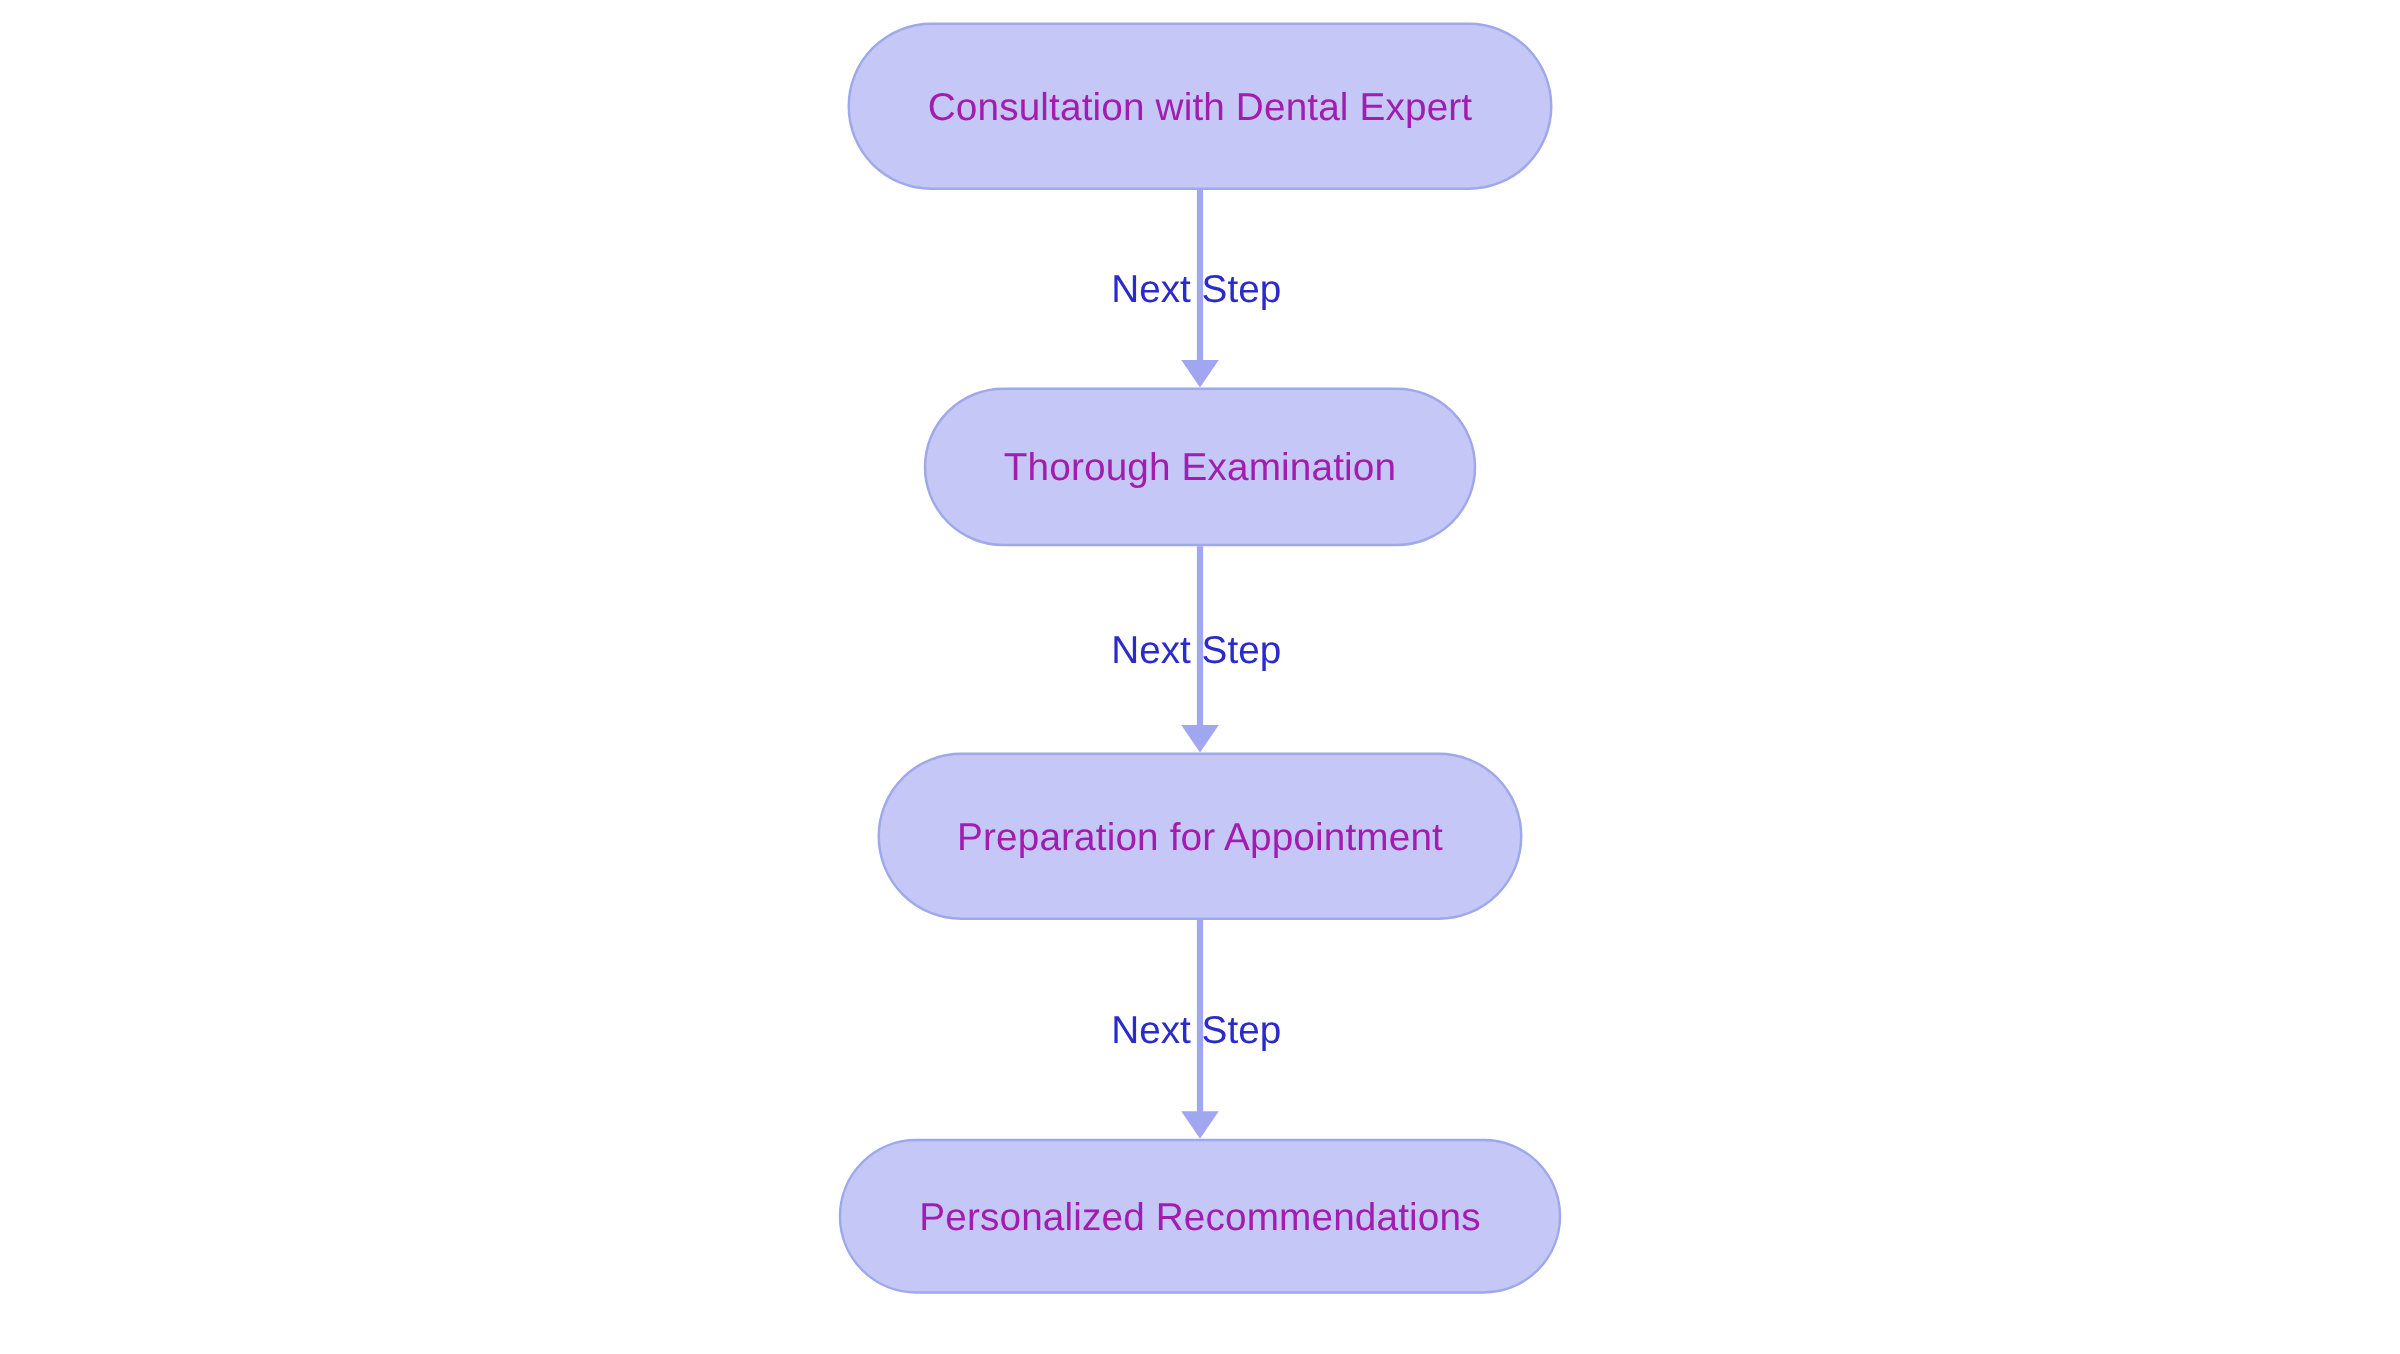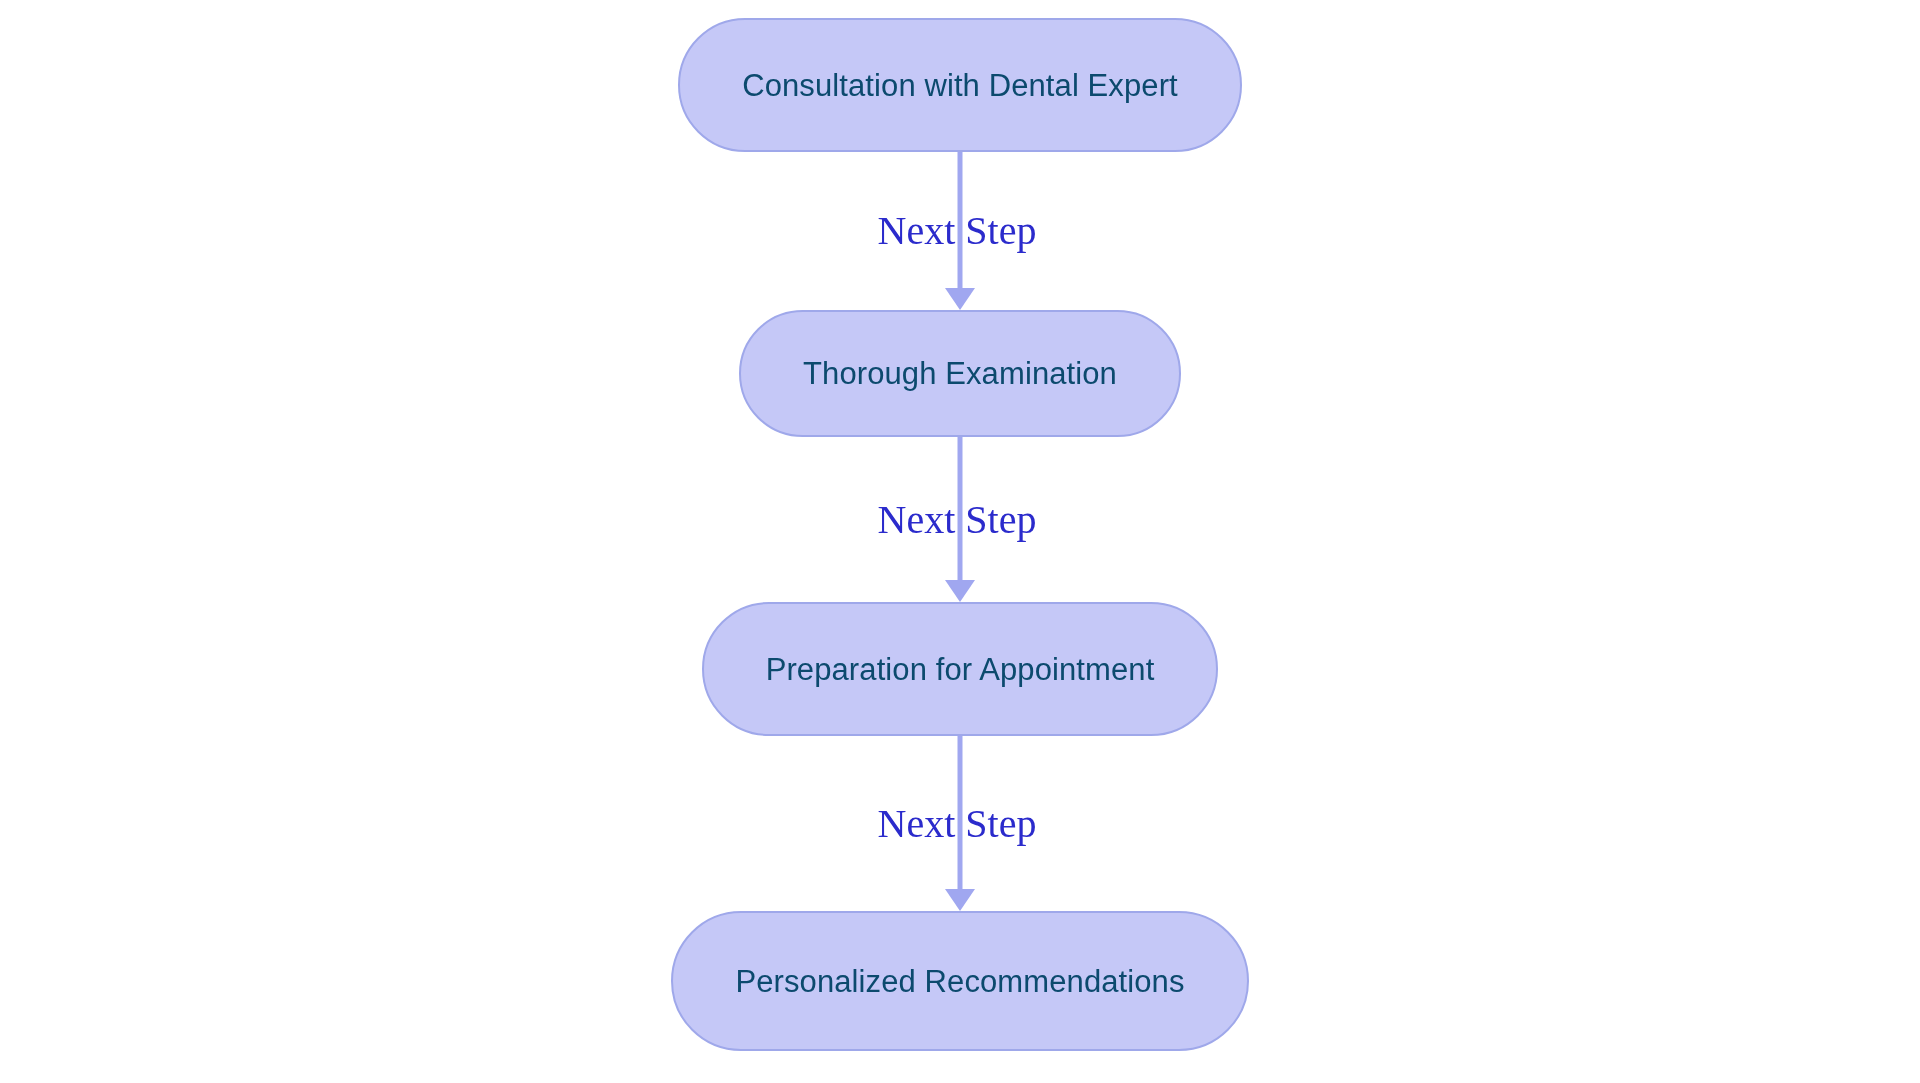--- a/index.html
+++ b/index.html
@@ -29,40 +29,40 @@
     align-items: center;
   }
 
   
   .node {
     position: relative;
     box-sizing: border-box;
     background: #c5c8f7;
     border: 2px solid #9fa8ea;
     border-radius: 9999px;
-    color: #0c4a6e;
+    color: #a21caf;
     font-size: 31px;
     font-weight: 400;
     letter-spacing: 0.1px;
     line-height: 1;
     display: flex;
     align-items: center;
     justify-content: center;
     white-space: nowrap;
     padding: 0 62px;
     z-index: 2;
   }
   .node-label {
     display: block;
     pointer-events: none;
   }
 
   .node-h-134 { height: 134px; }
   .node-h-145 { height: 127px; }
-  .node-h-140 { height: 140px; }
+  .node-h-140 { height: 124px; }
 
   
   .edge {
     position: relative;
     width: 360px;
     display: flex;
     flex-direction: column;
     align-items: center;
     z-index: 1;
   }
@@ -86,26 +86,25 @@
     border-right: 15px solid transparent;
     border-top: 22px solid #a0a7f0;
   }
   .edge-label {
     position: absolute;
     left: 50%;
     top: 50%;
     transform: translate(-50%, -50%);
     transform-origin: center;
     color: #2b2bcc;
-    font-size: 40px;
+    font-size: 31px;
     line-height: 1;
     white-space: nowrap;
     z-index: 3;
     margin-left: -3px;
-    font-family: Liberation Serif, serif;
   }
 
   .edge-h-158 { height: 158px; }
   .edge-h-165 { height: 165px; }
   .edge-h-175 { height: 175px; }
 
   .spacer-top { height: 18px; flex: none; }
 </style>
 </head>
 <body>

